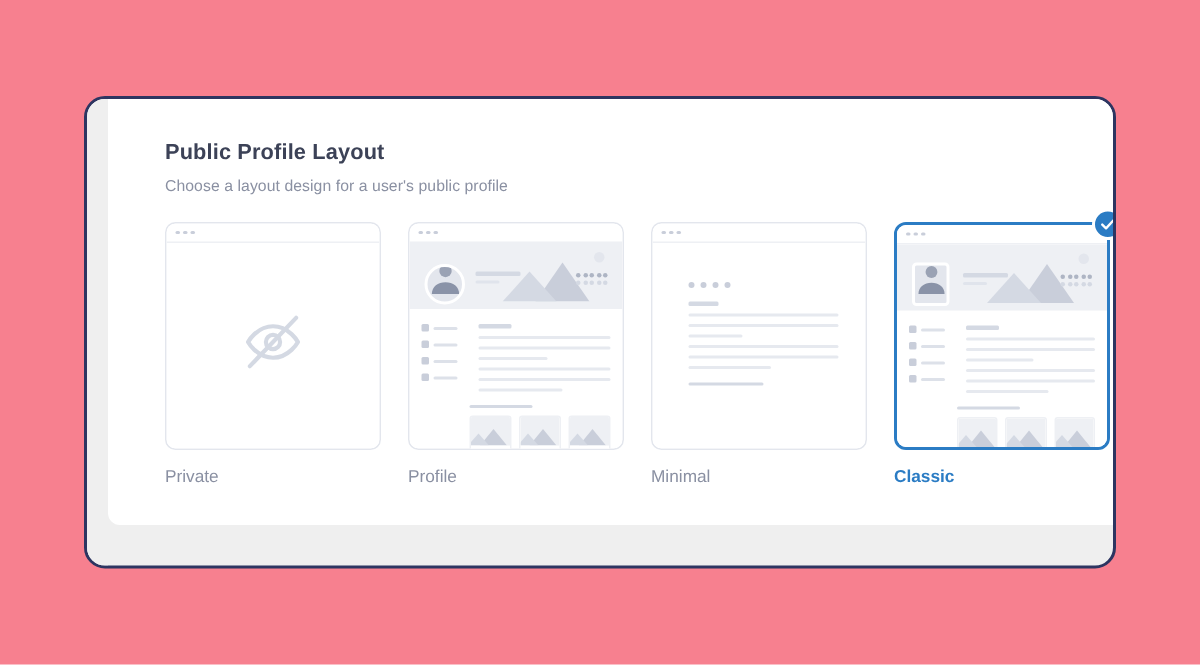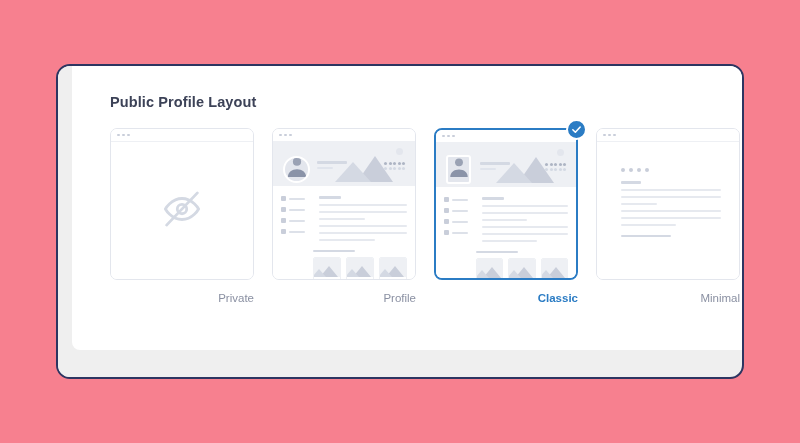--- a/index.html
+++ b/index.html
@@ -70,21 +70,21 @@
   
   .options-row {
     display: flex;
     gap: 18px;
     padding: 18px 0 0 38px;
   }
   .option {
     width: 144px;
     display: flex;
     flex-direction: column;
-    align-items: flex-end;
+    align-items: flex-start;
     position: relative;
   }
   .thumb-wrap {
     position: relative;
     width: 144px;
     height: 152px;
   }
   .thumb {
     width: 144px;
     height: 152px;
@@ -311,20 +311,21 @@
 </head>
 <body>
 
 <div class="panel">
   <div class="panel-gutter"></div>
 
   <div class="content-card">
 
     <div class="header">
       <div class="page-title">Public Profile Layout</div>
+      <div class="page-subtitle">Choose a layout design for a user's public profile</div>
     </div>
 
     <div class="options-row">
 
       <div class="option">
         <div class="thumb-wrap">
           <div class="thumb">
             <div class="chrome">
               <span class="dot"></span>
               <span class="dot"></span>
@@ -462,20 +463,51 @@
                   </div>
                 </div>
               </div>
 
             </div>
           </div>
         </div>
         <div class="option-label">Profile</div>
       </div>
 
+      <div class="option">
+        <div class="thumb-wrap">
+          <div class="thumb">
+            <div class="chrome">
+              <span class="dot"></span>
+              <span class="dot"></span>
+              <span class="dot"></span>
+            </div>
+            <div class="thumb-body">
+              <div class="minimal-inner">
+                <div class="min-dots">
+                  <i></i>
+                  <i></i>
+                  <i></i>
+                  <i></i>
+                </div>
+                <div class="ln head" style="width:20px;"></div>
+                <div class="ln" style="width:100%;"></div>
+                <div class="ln" style="width:100%;"></div>
+                <div class="ln" style="width:36%;"></div>
+                <div class="ln" style="width:100%;"></div>
+                <div class="ln" style="width:100%;"></div>
+                <div class="ln" style="width:55%;"></div>
+                <div class="ln head" style="width:50%;margin-top:9px;"></div>
+              </div>
+            </div>
+          </div>
+        </div>
+        <div class="option-label">Minimal</div>
+      </div>
+
       <div class="option selected">
         <div class="thumb-wrap">
           <div class="check-badge">
             <span>
               <svg width="11" height="11" viewBox="0 0 24 24" fill="none" stroke="#FFFFFF" stroke-width="3.4" stroke-linecap="round" stroke-linejoin="round">
                 <polyline points="4,12.5 9.5,18 20,6.5"></polyline>
               </svg>
             </span>
           </div>
           <div class="thumb">
@@ -592,46 +624,15 @@
                   </div>
                 </div>
               </div>
 
             </div>
           </div>
         </div>
         <div class="option-label">Classic</div>
       </div>
 
-      <div class="option">
-        <div class="thumb-wrap">
-          <div class="thumb">
-            <div class="chrome">
-              <span class="dot"></span>
-              <span class="dot"></span>
-              <span class="dot"></span>
-            </div>
-            <div class="thumb-body">
-              <div class="minimal-inner">
-                <div class="min-dots">
-                  <i></i>
-                  <i></i>
-                  <i></i>
-                  <i></i>
-                </div>
-                <div class="ln head" style="width:20px;"></div>
-                <div class="ln" style="width:100%;"></div>
-                <div class="ln" style="width:100%;"></div>
-                <div class="ln" style="width:36%;"></div>
-                <div class="ln" style="width:100%;"></div>
-                <div class="ln" style="width:100%;"></div>
-                <div class="ln" style="width:55%;"></div>
-                <div class="ln head" style="width:50%;margin-top:9px;"></div>
-              </div>
-            </div>
-          </div>
-        </div>
-        <div class="option-label">Minimal</div>
-      </div>
-
     </div>
   </div>
 </div>
 
 </body></html>

